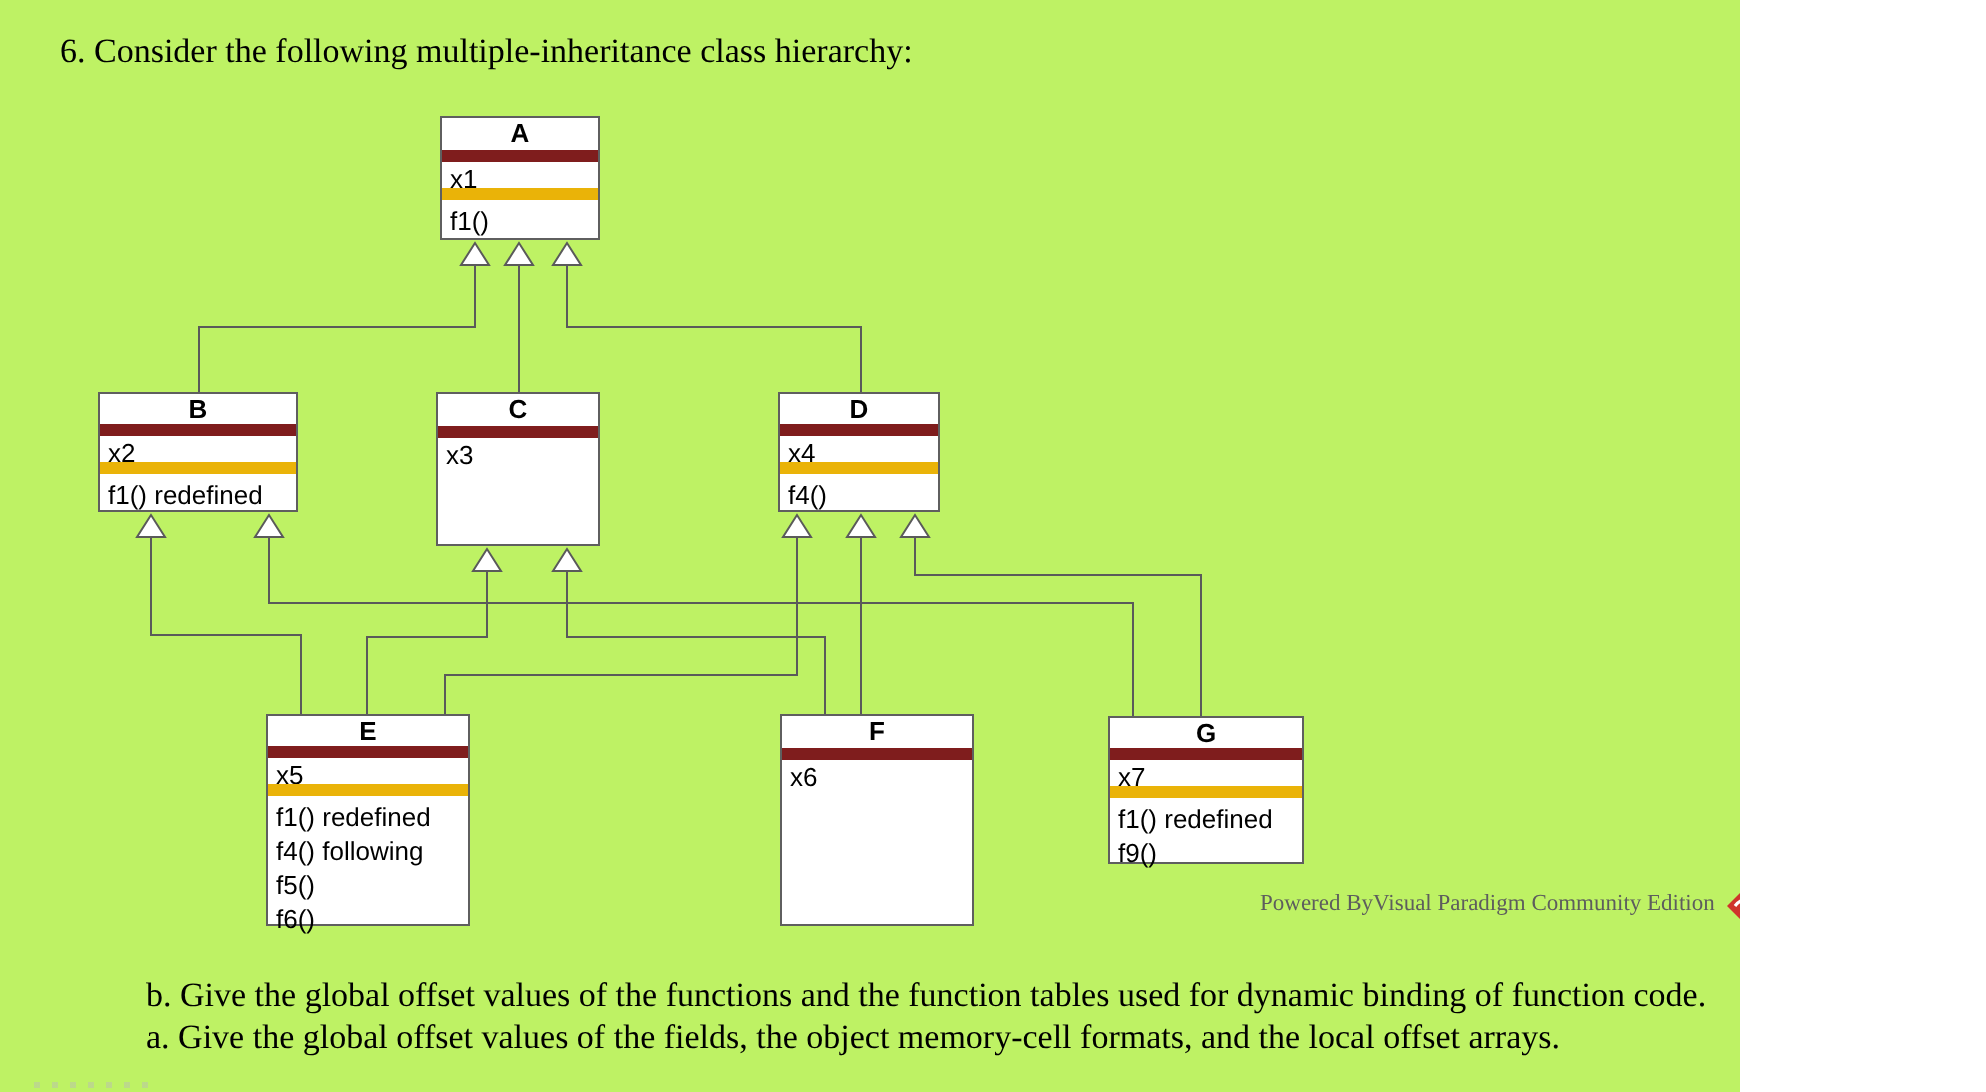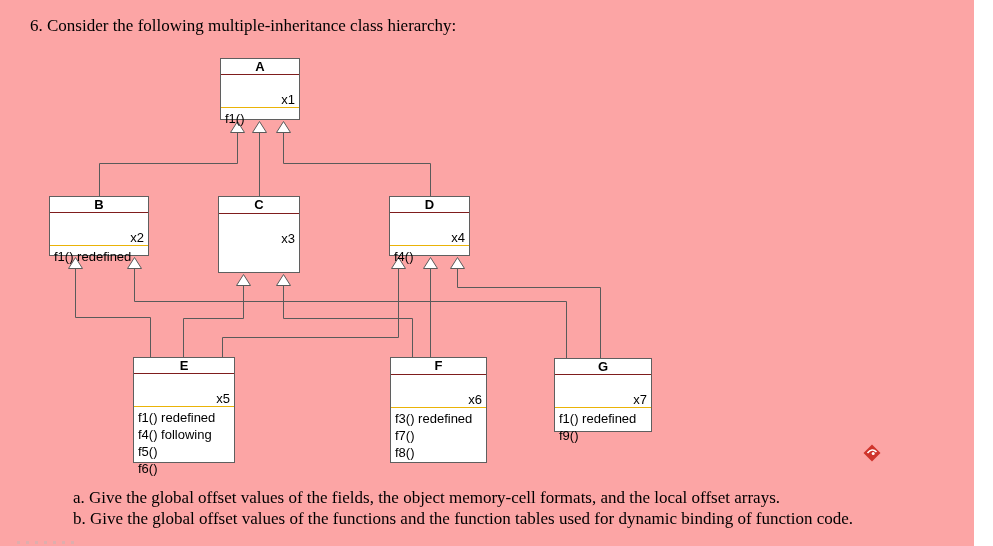--- a/index.html
+++ b/index.html
@@ -1,29 +1,29 @@
 <!DOCTYPE html>
 <html><head>
 <meta charset="utf-8">
 <style>
   html,body{margin:0;padding:0;background:#fff;}
   #canvas{
-    position:relative;width:974px;height:546px;background:#fca5a5;overflow:hidden;
+    position:relative;width:870px;height:546px;background:#bef264;overflow:hidden;
     font-family:"Liberation Sans",sans-serif;color:#000;
   }
   .serif{font-family:"Liberation Serif",serif;}
   #page-title{position:absolute;left:30px;top:16px;font-size:17px;color:#000;}
   
   .cls{
     position:absolute;background:#fff;border:1px solid #5f5f5f;
     display:flex;flex-direction:column;box-sizing:border-box;font-size:13px;
   }
   .cls-title{height:16px;line-height:15px;font-weight:bold;text-align:center;font-size:13px;}
-  .cls-fields{border-top:1px solid #7f1d1d;height:19px;line-height:18px;padding:16px 4px;box-sizing:border-box;text-align:right;}
-  .cls-methods{border-top:1px solid #eab308;padding:2px 4px 0;line-height:17px;flex:1;}
+  .cls-fields{border-top:6px solid #7f1d1d;height:19px;line-height:18px;padding:0 4px;box-sizing:border-box;}
+  .cls-methods{border-top:6px solid #eab308;padding:2px 4px 0;line-height:17px;flex:1;}
   #cls-A{left:220px;top:58px;width:80px;height:62px;}
   #cls-B{left:49px;top:196px;width:100px;height:60px;}
   #cls-C{left:218px;top:196px;width:82px;height:77px;}
   #cls-D{left:389px;top:196px;width:81px;height:60px;}
   #cls-E{left:133px;top:357px;width:102px;height:106px;}
   #cls-F{left:390px;top:357px;width:97px;height:106px;}
   #cls-G{left:554px;top:358px;width:98px;height:74px;}
   
   #edges{position:absolute;left:0;top:0;}
   
@@ -107,42 +107,38 @@
       <div>f1() redefined</div>
       <div>f4() following</div>
       <div>f5()</div>
       <div>f6()</div>
     </div>
   </div>
 
   <div class="cls" id="cls-F">
     <div class="cls-title">F</div>
     <div class="cls-fields">x6</div>
-    <div class="cls-methods">
-      <div>f3() redefined</div>
-      <div>f7()</div>
-      <div>f8()</div>
-    </div>
   </div>
 
   <div class="cls" id="cls-G">
     <div class="cls-title">G</div>
     <div class="cls-fields">x7</div>
     <div class="cls-methods">
       <div>f1() redefined</div>
       <div>f9()</div>
     </div>
   </div>
 
+  <div id="watermark" class="serif">Powered ByVisual Paradigm Community Edition</div>
   <svg id="vp-logo" width="18" height="18" viewBox="0 0 18 18">
     <polygon points="9,0.5 17.5,9 9,17.5 0.5,9" fill="#cf342c"></polygon>
     <path d="M4.5,9 Q9,3.5 13.5,8" stroke="#ffffff" stroke-width="1.6" fill="none"></path>
     <circle cx="10.2" cy="9.6" r="1.5" fill="#ffffff"></circle>
   </svg>
 
   <div id="questions" class="serif">
+    <div>b. Give the global offset values of the functions and the function tables used for dynamic binding of function code.</div>
     <div>a. Give the global offset values of the fields, the object memory-cell formats, and the local offset arrays.</div>
-    <div>b. Give the global offset values of the functions and the function tables used for dynamic binding of function code.</div>
   </div>
 
   <div id="clipped-fragment"></div>
 
 </div>
 
 </body></html>

